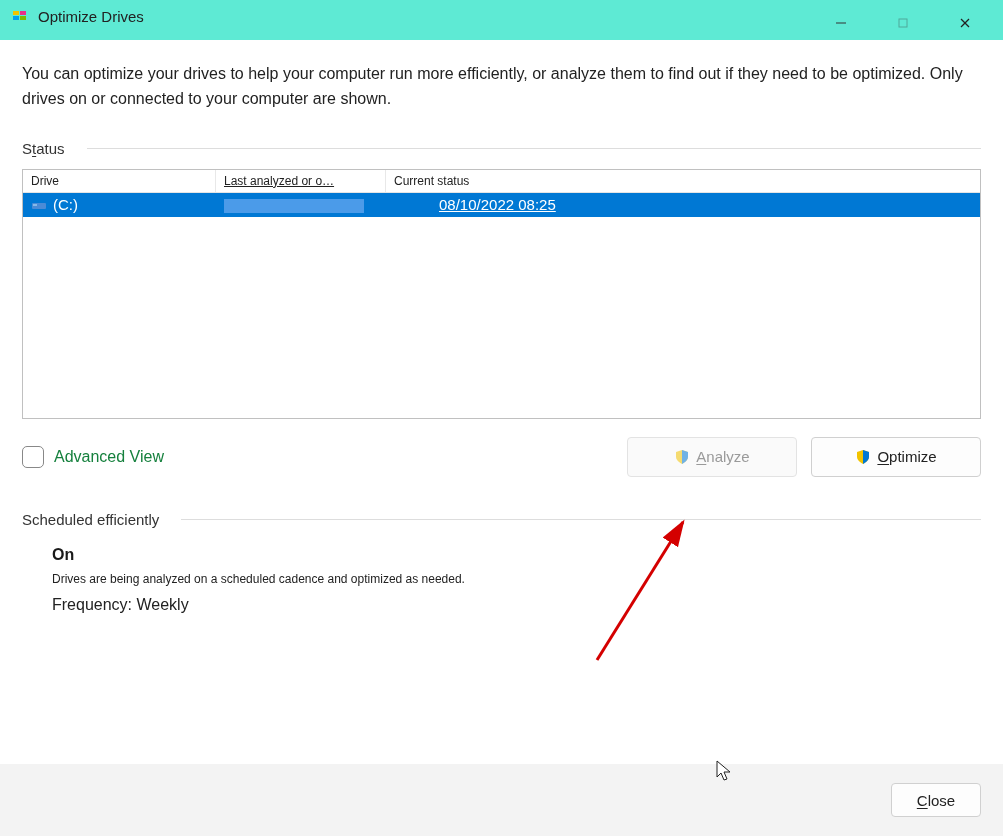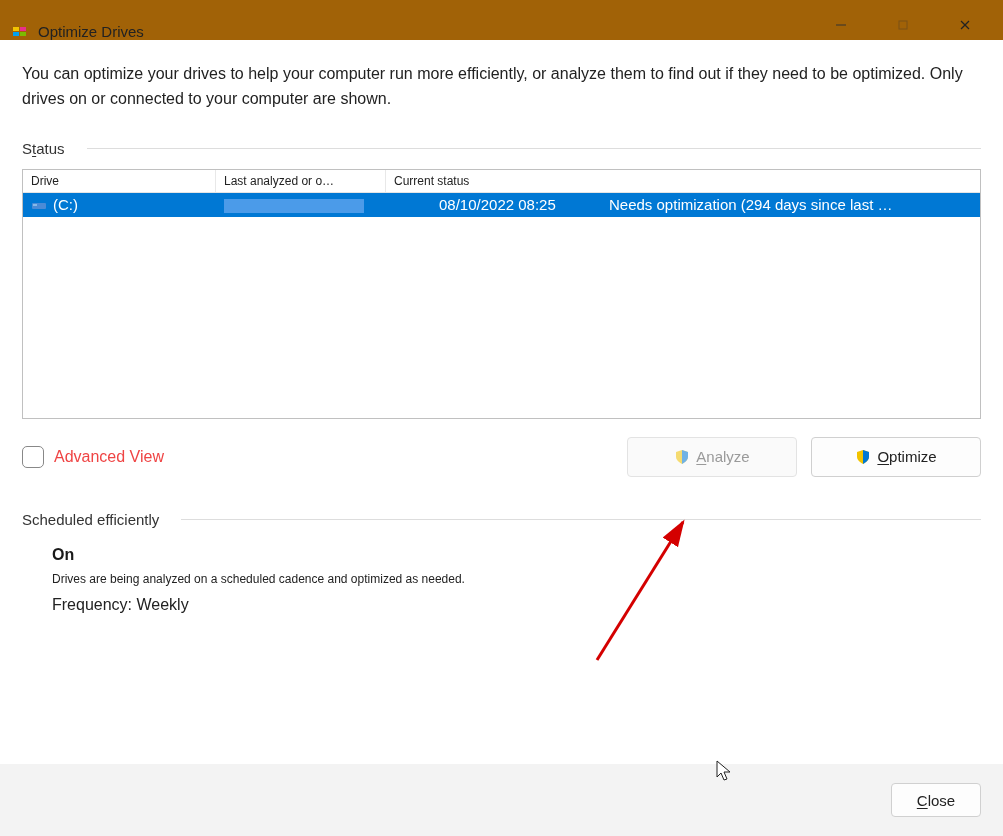--- a/index.html
+++ b/index.html
@@ -9,24 +9,24 @@
       color: #1a1a1a;
       background: #fff;
       width: 1003px;
       height: 836px;
       overflow: hidden;
       display: flex;
       flex-direction: column;
     }
     .titlebar {
       display: flex;
-      align-items: flex-end;
+      align-items: flex-start;
       height: 40px;
-      padding: 0 8px;
-      background: #a16207;
+      padding: 8px 8px;
+      background: #5eead4;
     }
     .app-icon {
       width: 16px; height: 16px;
       margin: 0 10px 0 4px;
       display: inline-block;
     }
     .titlebar-title {
       flex: 1;
       font-size: 15px;
       color: #222;
@@ -96,21 +96,21 @@
       white-space: nowrap;
       overflow: hidden;
       text-overflow: ellipsis;
     }
     .th {
       border-right: 1px solid #e8e8e8;
     }
     .th:last-child { border-right: none; }
     .c-drive  { width: 193px; }
     .c-media  { width: 215px; }
-    .c-last   { width: 170px; }
+    .c-last   { width: 170px; text-decoration: underline; }
     .c-status { flex: 1; min-width: 0; }
     .table-row {
       display: flex;
       align-items: center;
       height: 24px;
       font-size: 15px;
     }
     .table-row.selected {
       background: #0078d4;
       color: #fff;
@@ -139,21 +139,21 @@
       align-items: center;
       gap: 10px;
       cursor: default;
     }
     .checkbox-box {
       width: 22px; height: 22px;
       border: 1.5px solid #888;
       border-radius: 5px;
       background: #fff;
     }
-    .checkbox-label { font-size: 16px; color: #ef4444; }
+    .checkbox-label { font-size: 16px; color: #15803d; }
     .spacer { flex: 1; }
     .btn {
       display: inline-flex;
       align-items: center;
       justify-content: center;
       gap: 6px;
       min-width: 170px;
       height: 40px;
       padding: 0 32px;
       border: 1px solid #d0d0d0;
@@ -268,21 +268,20 @@
         <span class="drive-icon">
           <svg viewBox="0 0 16 16">
               <rect x="1" y="6" width="14" height="6" rx="1" fill="#4a8bd6"></rect>
               <rect x="2" y="7" width="4" height="2" fill="#87b9e8"></rect>
             </svg>
         </span>
         <span>(C:)</span>
       </div>
       <div class="td c-media"><span class="redacted"></span></div>
       <div class="td c-last">08/10/2022 08:25</div>
-      <div class="td c-status">Needs optimization (294 days since last …</div>
     </div>
   </div>
 
   <div class="controls-row">
     <label class="checkbox">
       <span class="checkbox-box"></span>
       <span class="checkbox-label">Advanced View</span>
     </label>
     <div class="spacer"></div>
     <button class="btn disabled">

